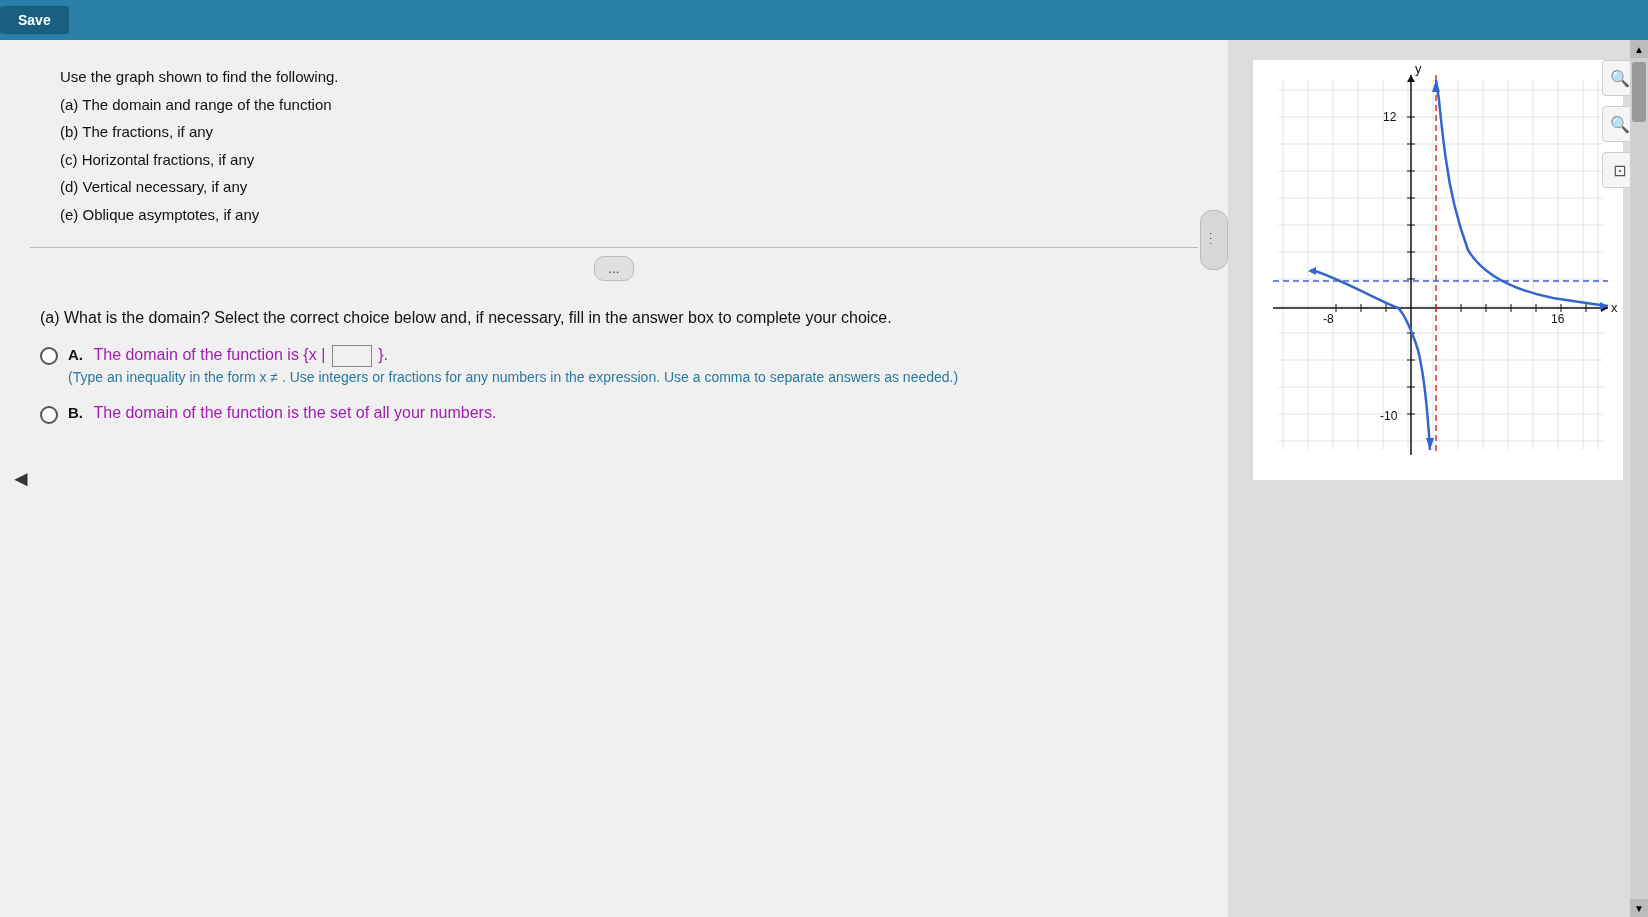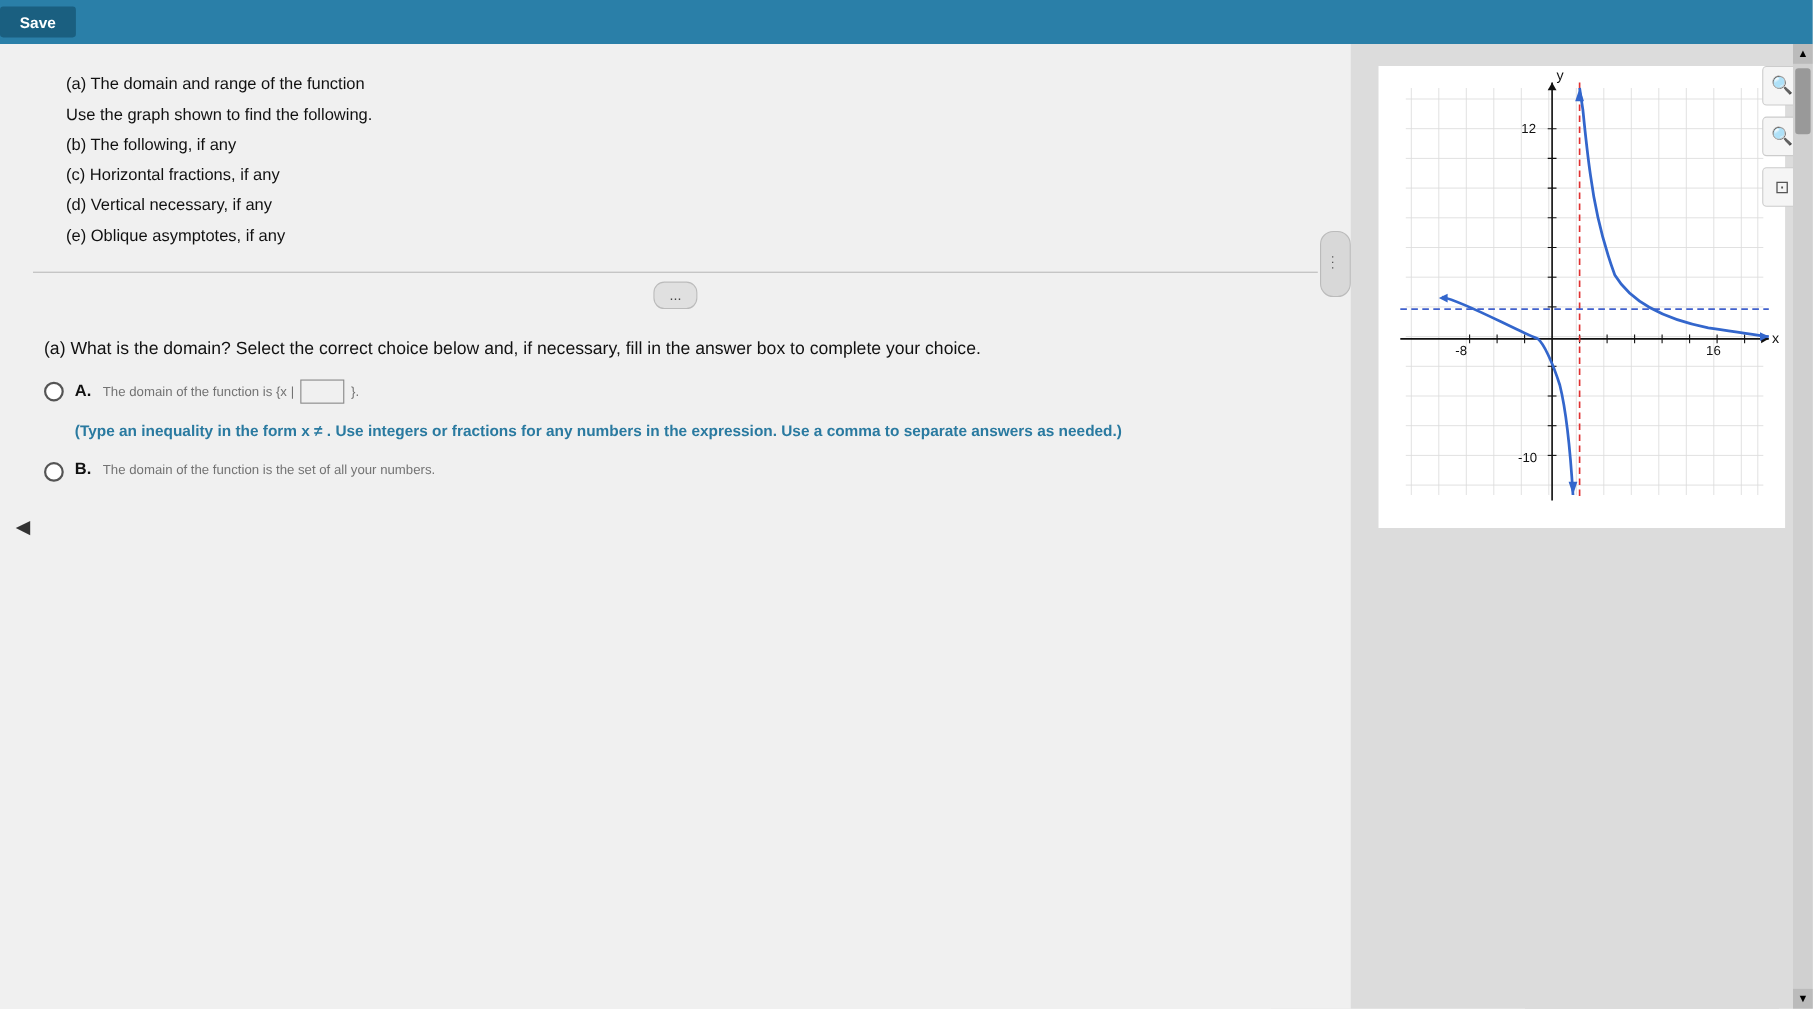--- a/index.html
+++ b/index.html
@@ -107,30 +107,29 @@
     }
 
     .option-label {
       font-size: 15px;
       color: #111;
       font-weight: bold;
       margin-right: 6px;
     }
 
     .option-text {
-      font-size: 12px;
-      color: #737373;
+      font-size: 16px;
+      color: #a21caf;
     }
 
     .option-subtext {
       font-size: 14px;
       color: #2a7aa0;
-      margin-top: 14px;
+      margin-top: 0;
       line-height: 1.5;
-      font-weight: bold;
     }
 
     .answer-box-inline {
       display: inline-block;
       width: 40px;
       height: 22px;
       border: 1px solid #888;
       vertical-align: middle;
       margin: 0 2px;
     }
@@ -262,23 +261,23 @@
 </div>
 
 <div class="main-content">
 
   <div class="left-panel">
 
     <div class="nav-arrow-left">◄</div>
 
     <div style="margin-left: 30px;">
       <div class="problem-text">
+        <p>Use the graph shown to find the following.</p>
         <p>(a) The domain and range of the function</p>
-        <p>Use the graph shown to find the following.</p>
-        <p>(b) The following, if any</p>
+        <p>(b) The fractions, if any</p>
         <p>(c) Horizontal fractions, if any</p>
         <p>(d) Vertical necessary, if any</p>
         <p>(e) Oblique asymptotes, if any</p>
       </div>
     </div>
 
     <hr class="divider-horizontal">
 
     <div class="expand-btn-row">
       <button class="expand-btn">...</button>

